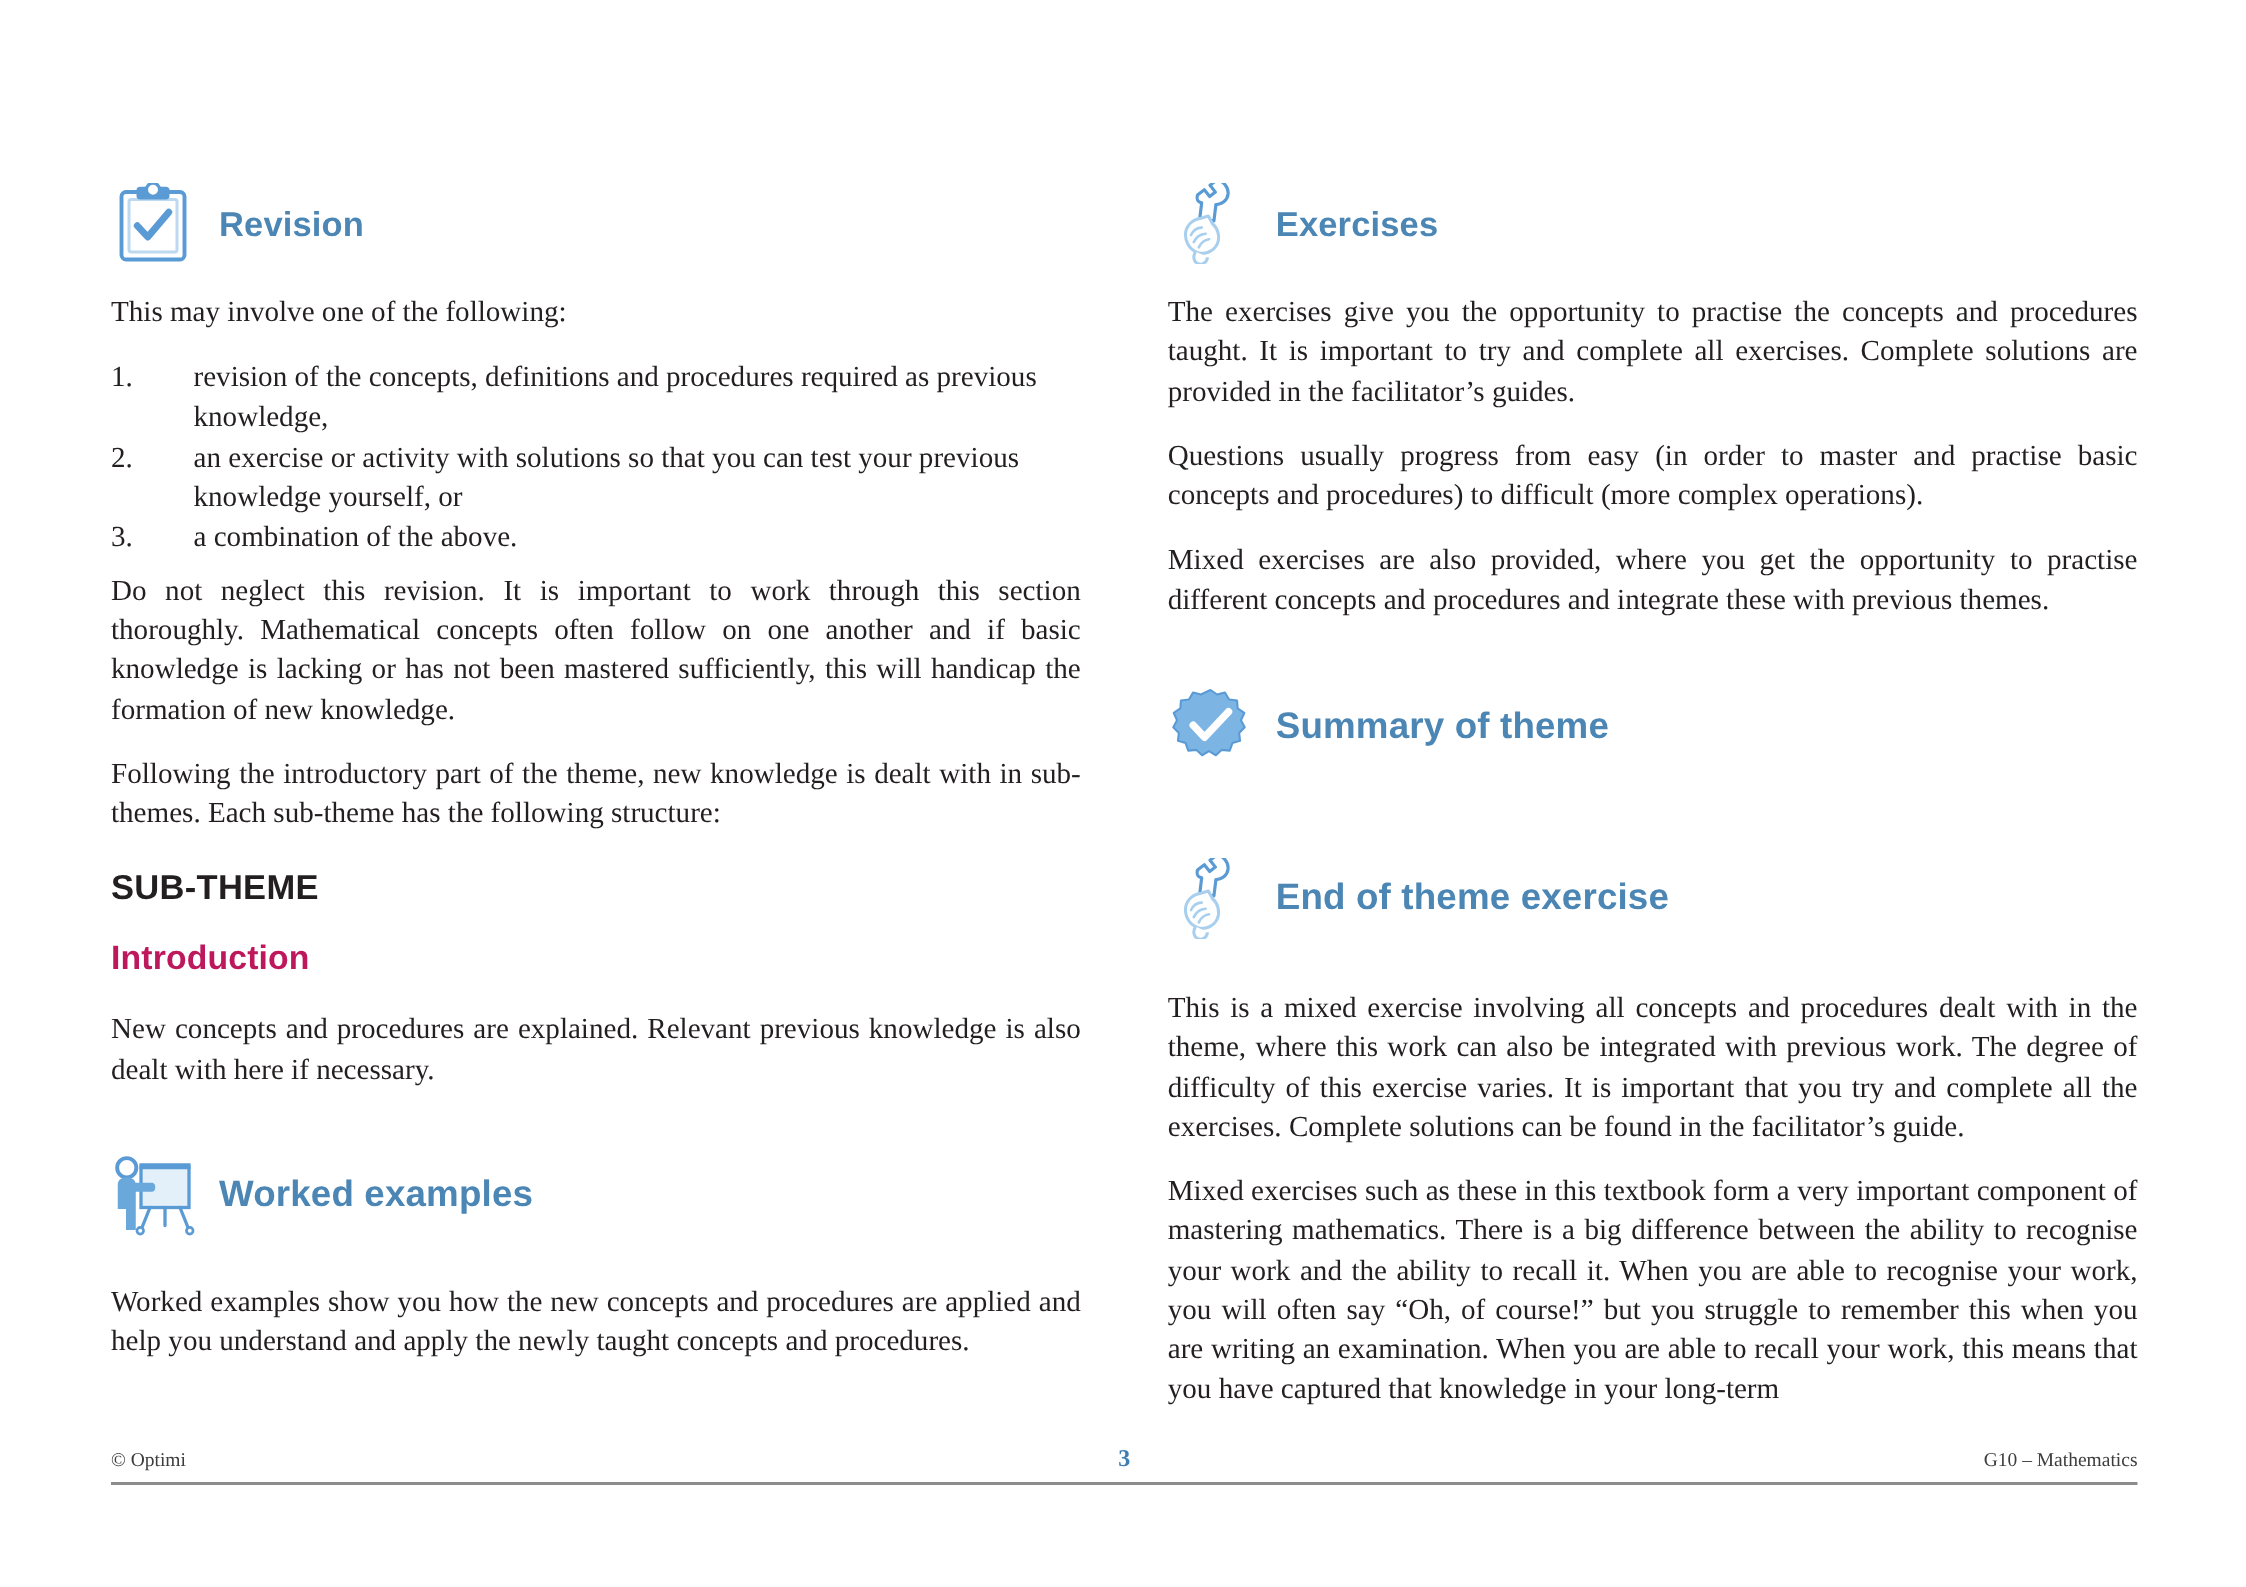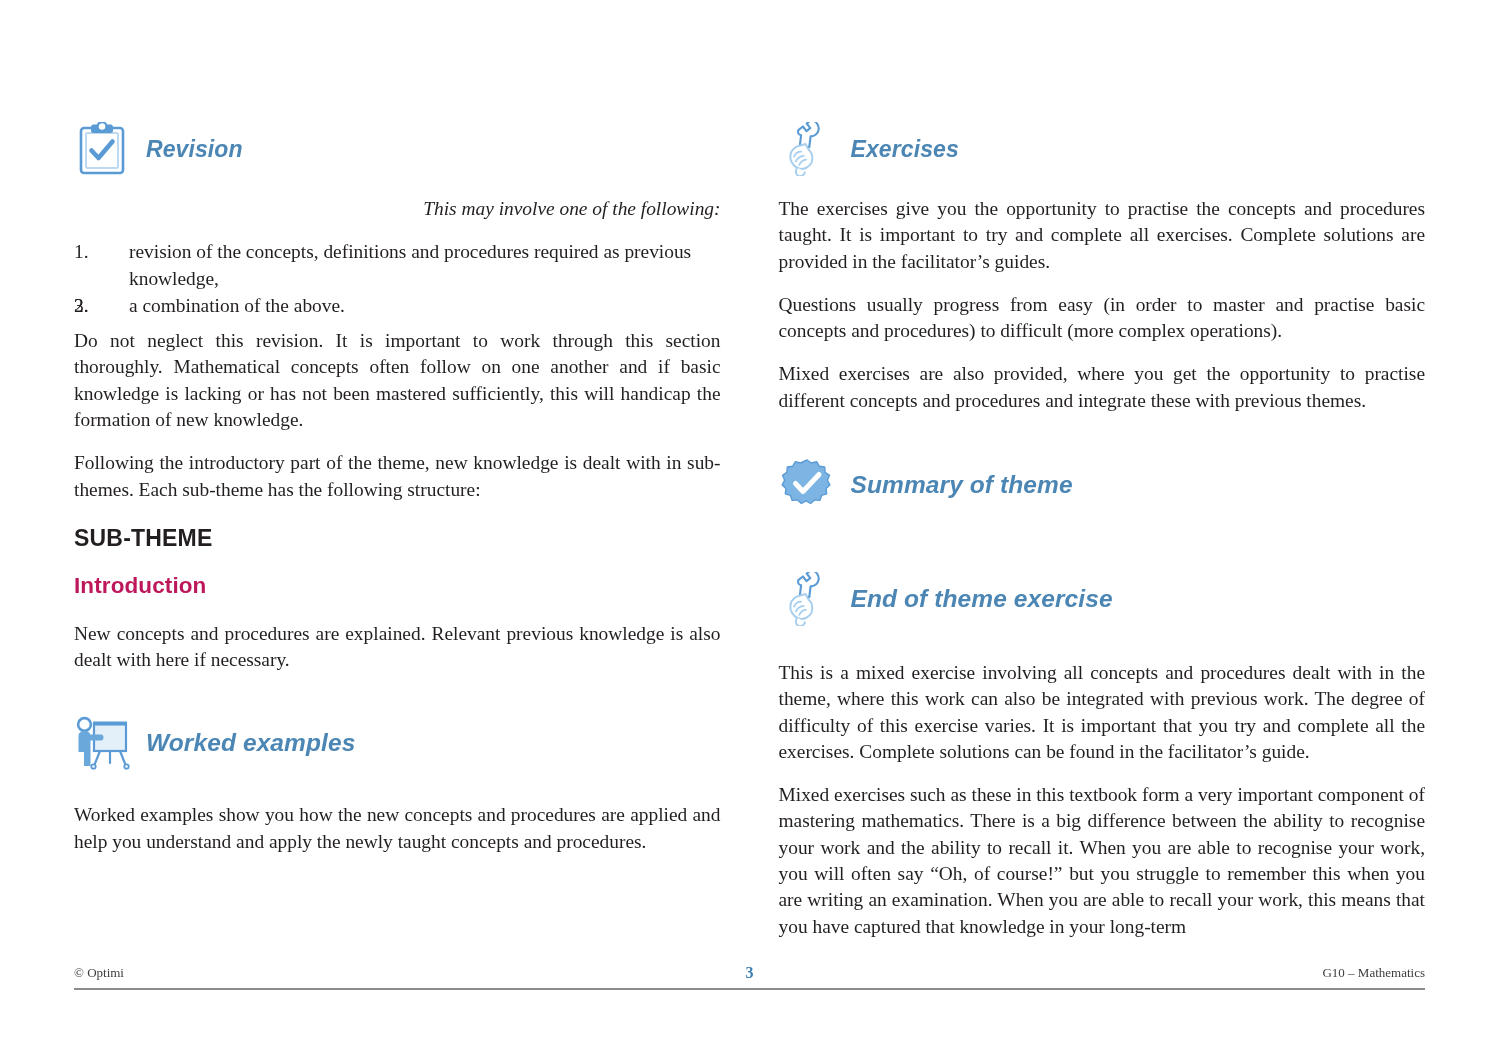--- a/index.html
+++ b/index.html
@@ -35,21 +35,20 @@
   .col {
     width: 651px;
   }
 
   
   .sec-head {
     display: flex;
     align-items: center;
     gap: 16px;
     height: 62px;
-    font-style: italic;
   }
   .sec-head .icon-box {
     width: 56px;
     height: 56px;
     flex: 0 0 56px;
     display: flex;
     align-items: center;
     justify-content: center;
   }
   .sec-head .sec-title {
@@ -65,21 +64,21 @@
   
   p.body {
     font-family: "Liberation Serif", serif;
     font-size: 19.4px;
     line-height: 1.355;
     margin: 0 0 17px 0;
     text-align: justify;
     color: #231f20;
     hyphens: none;
   }
-  p.body.noj { text-align: right; font-style: italic; }
+  p.body.noj { text-align: left; }
 
   
   ol.numlist {
     list-style: none;
     margin: 0 0 0 0;
     padding: 0;
   }
   ol.numlist li {
     position: relative;
     padding-left: 55px;
@@ -172,20 +171,21 @@
 
       <p class="body noj">This may involve one of the following:</p>
 
       <ol class="numlist">
         <li>
           <span class="num">1.</span>
           <span>revision of the concepts, definitions and procedures required as previous knowledge,</span>
         </li>
         <li>
           <span class="num">2.</span>
+          <span>an exercise or activity with solutions so that you can test your previous knowledge yourself, or</span>
         </li>
         <li>
           <span class="num">3.</span>
           <span>a combination of the above.</span>
         </li>
       </ol>
 
       <div style="height:8px"></div>
       <p class="body">Do not neglect this revision. It is important to work through this section thoroughly. Mathematical concepts often follow on one another and if basic knowledge is lacking or has not been mastered sufficiently, this will handicap the formation of new knowledge.</p>
       <p class="body">Following the introductory part of the theme, new knowledge is dealt with in sub-themes. Each sub-theme has the following structure:</p>

